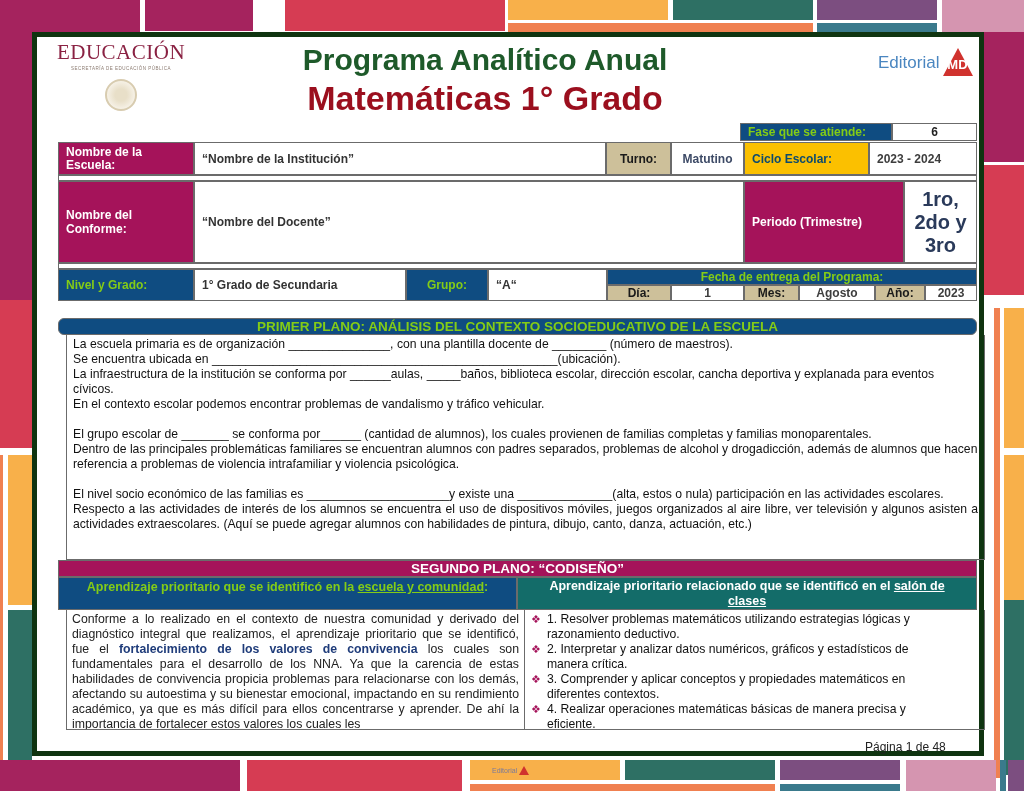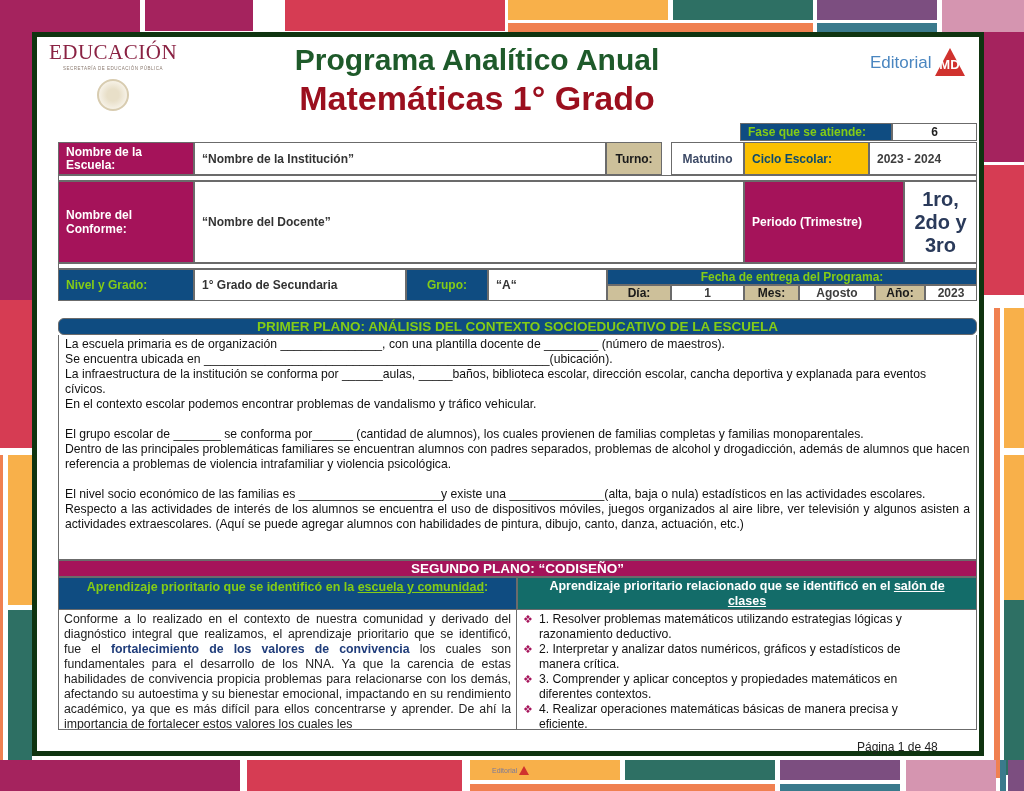--- a/index.html
+++ b/index.html
@@ -1,19 +1,19 @@
 <!DOCTYPE html>
 <html><head>
 <meta charset="utf-8">
 <style>
   html,body{margin:0;padding:0;}
   body{width:1024px;height:791px;position:relative;overflow:hidden;background:#ffffff;font-family:"Liberation Sans",sans-serif;}
   .bg{position:absolute;}
   .page{position:absolute;left:32px;top:32px;width:952px;height:724px;background:#ffffff;border:5px solid #0f3410;box-sizing:border-box;}
-  .abs{position:absolute;box-sizing:border-box;}
+  .abs{position:absolute;box-sizing:border-box;margin-left:8px;}
   .cell{position:absolute;box-sizing:border-box;border:1px solid #6b6b6b;display:flex;align-items:center;font-weight:bold;font-size:12px;overflow:hidden;}
   .mag{background:#a5135a;color:#fff;}
   .navy{background:#0f4c81;color:#84cc16;}
   .tan{background:#cdc09a;color:#1a1a1a;}
   .gold{background:#fbc000;color:#0c4a6e;}
   .white{background:#fff;color:#3d3d3d;}
   .teal{background:#136c69;color:#fff;}
   .center{justify-content:center;text-align:center;}
   .pl{padding-left:7px;}
   .bodytext{font-size:12.2px;color:#111;line-height:15px;font-weight:normal;}
@@ -80,21 +80,21 @@
       <span style="position:absolute;left:2px;top:0;width:0;height:0;border-left:15px solid transparent;border-right:15px solid transparent;border-bottom:28px solid #d0322e;"></span>
       <span style="position:absolute;left:0;top:9px;width:32px;text-align:center;color:#fff;font-weight:bold;font-size:13px;">MD</span>
     </span>
   </div>
 
   <div class="cell navy pl" style="left:703px;top:86px;width:152px;height:18px;">Fase que se atiende:</div>
   <div class="cell white center" style="left:855px;top:86px;width:85px;height:18px;color:#222;">6</div>
 
   <div class="cell white pl" style="left:157px;top:105px;width:412px;height:33px;color:#333;">“Nombre de la Institución”</div>
   <div class="cell mag pl" style="left:21px;top:105px;width:136px;height:33px;line-height:13px;">Nombre de la Escuela:</div>
-  <div class="cell tan center" style="left:569px;top:105px;width:56px;height:33px;">Turno:</div>
+  <div class="cell tan center" style="left:569px;top:105px;width:65px;height:33px;">Turno:</div>
   <div class="cell white center" style="left:634px;top:105px;width:73px;height:33px;color:#3d4a66;">Matutino</div>
   <div class="cell gold pl" style="left:707px;top:105px;width:125px;height:33px;">Ciclo Escolar:</div>
   <div class="cell white pl" style="left:832px;top:105px;width:108px;height:33px;color:#3d3d3d;">2023 - 2024</div>
 
   <div class="cell white" style="left:21px;top:138px;width:919px;height:6px;"></div>
 
   <div class="cell mag pl" style="left:21px;top:144px;width:136px;height:82px;line-height:14px;">Nombre del Conforme:</div>
   <div class="cell white pl" style="left:157px;top:144px;width:550px;height:82px;color:#333;">“Nombre del Docente”</div>
   <div class="cell mag pl" style="left:707px;top:144px;width:160px;height:82px;">Periodo (Trimestre)</div>
   <div class="cell white center" style="left:867px;top:144px;width:73px;height:82px;font-size:20px;line-height:23px;color:#2a3a5a;padding:0 3px;">1ro, 2do y 3ro</div>
@@ -116,21 +116,21 @@
   <div class="cell navy center" style="left:21px;top:281px;width:919px;height:17px;font-size:13.5px;border-radius:6px;">PRIMER PLANO: ANÁLISIS DEL CONTEXTO SOCIOEDUCATIVO DE LA ESCUELA</div>
   <div class="abs" style="left:21px;top:298px;width:919px;height:225px;border:1px solid #6b6b6b;border-top:none;padding:2px 6px;">
     <div class="bodytext">La escuela primaria es de organización _______________, con una plantilla docente de ________ (número de maestros).</div>
     <div class="bodytext">Se encuentra ubicada en ___________________________________________________(ubicación).</div>
     <div class="bodytext">La infraestructura de la institución se conforma por ______aulas, _____baños, biblioteca escolar, dirección escolar, cancha deportiva y explanada para eventos cívicos.</div>
     <div class="bodytext">En el contexto escolar podemos encontrar problemas de vandalismo y tráfico vehicular.</div>
     <div class="bodytext" style="height:15px;"></div>
     <div class="bodytext">El grupo escolar de _______ se conforma por______ (cantidad de alumnos), los cuales provienen de familias completas y familias monoparentales.</div>
     <div class="bodytext">Dentro de las principales problemáticas familiares se encuentran alumnos con padres separados, problemas de alcohol y drogadicción, además de alumnos que hacen referencia a problemas de violencia intrafamiliar y violencia psicológica.</div>
     <div class="bodytext" style="height:15px;"></div>
-    <div class="bodytext">El nivel socio económico de las familias es _____________________y existe una ______________(alta, baja o nula) estadísticos en las actividades escolares.</div>
+    <div class="bodytext">El nivel socio económico de las familias es _____________________y existe una ______________(alta, estos o nula) participación en las actividades escolares.</div>
     <div class="bodytext" style="text-align:justify;">Respecto a las actividades de interés de los alumnos se encuentra el uso de dispositivos móviles, juegos organizados al aire libre, ver televisión y algunos asisten a actividades extraescolares. (Aquí se puede agregar alumnos con habilidades de pintura, dibujo, canto, danza, actuación, etc.)</div>
   </div>
 
   <div class="cell mag center" style="left:21px;top:523px;width:919px;height:17px;font-size:13.5px;">SEGUNDO PLANO: “CODISEÑO”</div>
 
   <div class="cell navy center" style="left:21px;top:540px;width:459px;height:33px;align-items:flex-start;padding-top:2px;font-size:12.5px;">
     <span>
       <span>Aprendizaje prioritario que se identificó en la </span><span class="u">escuela y comunidad</span><span>:</span>
     </span>
   </div>

